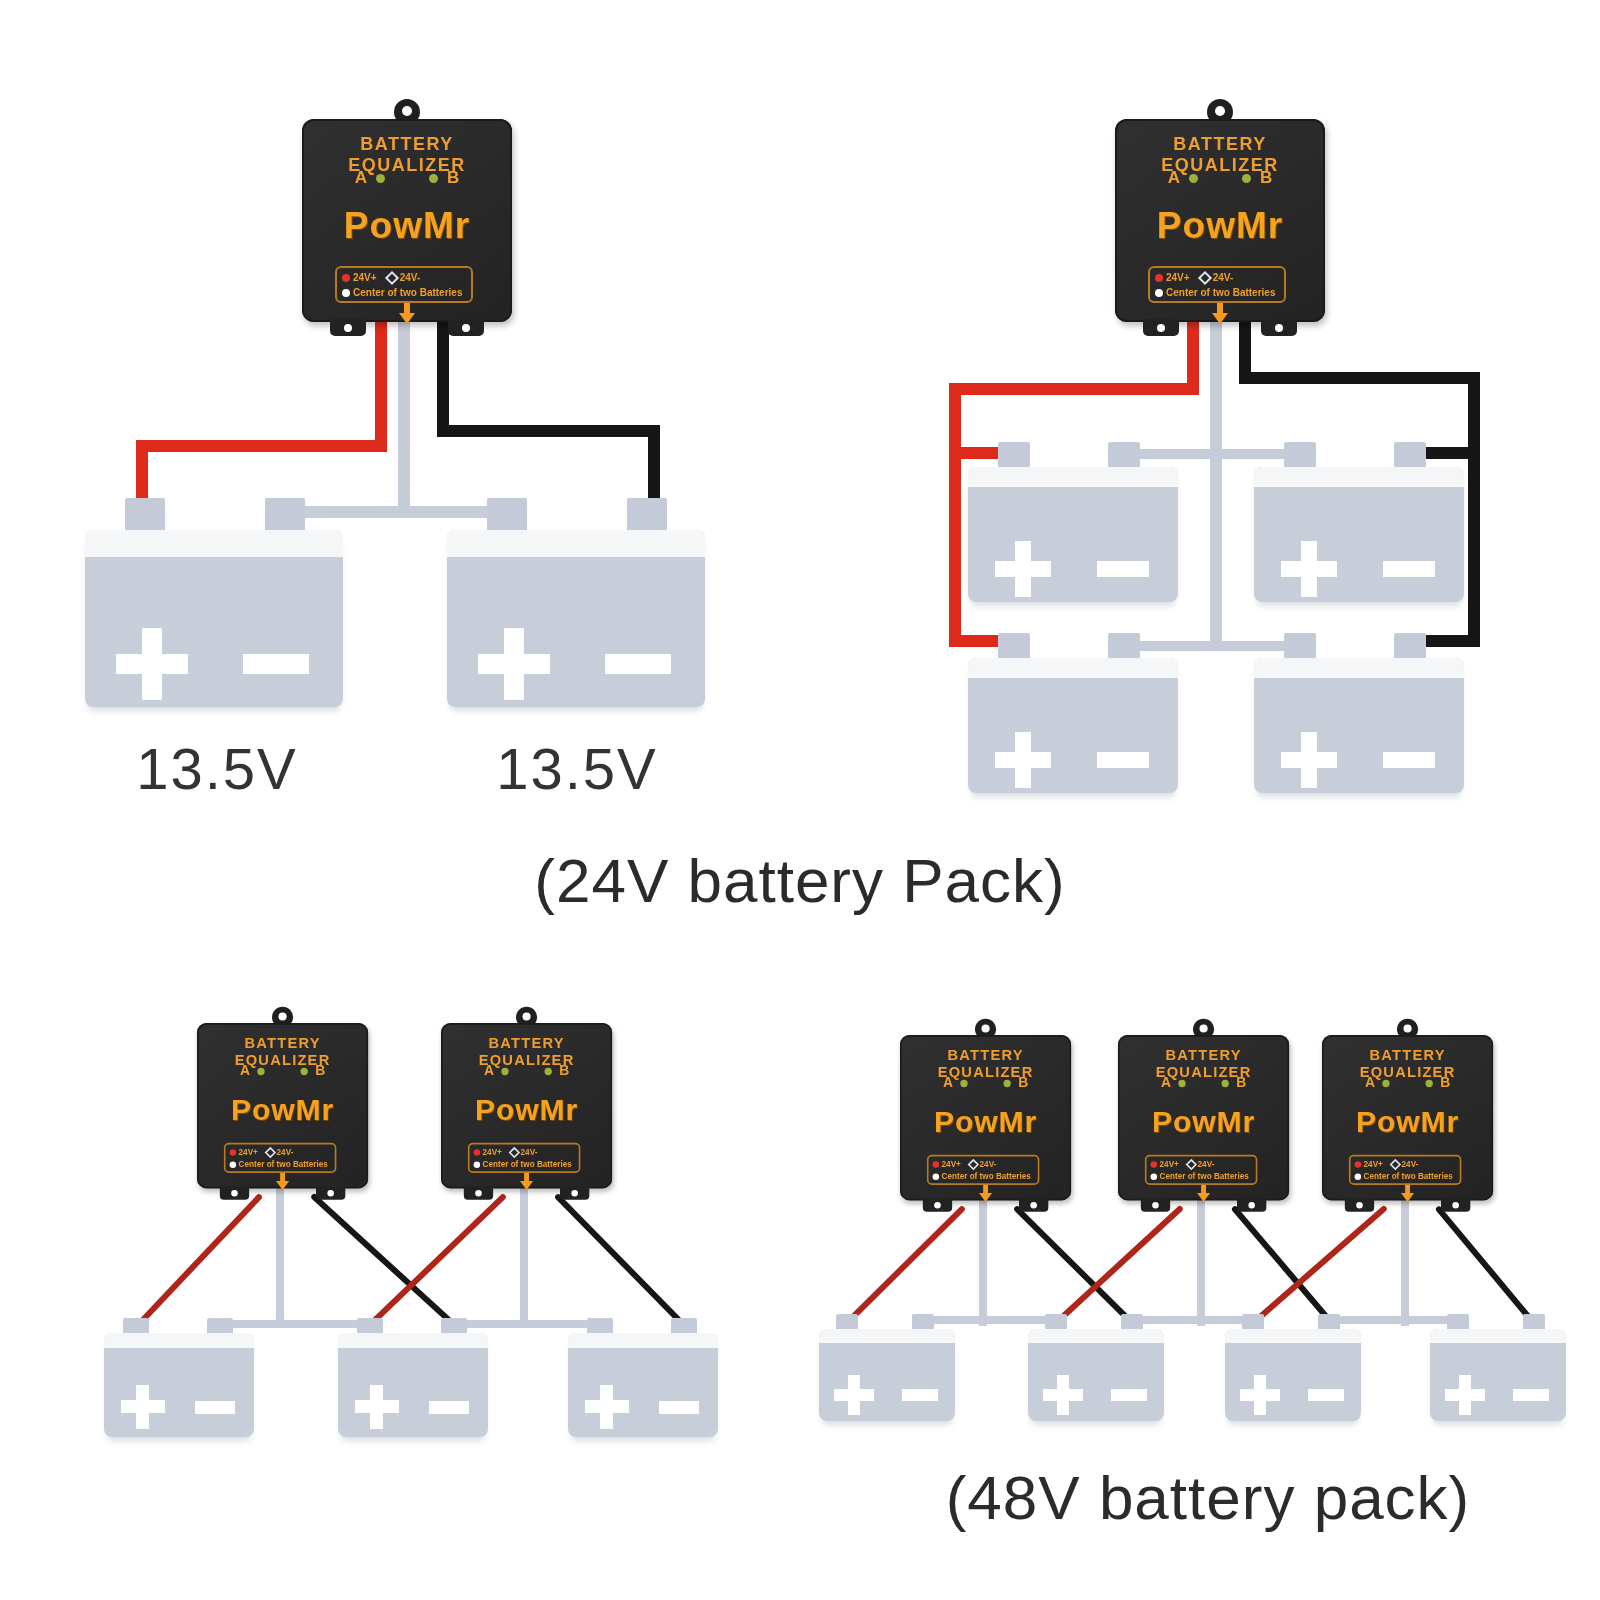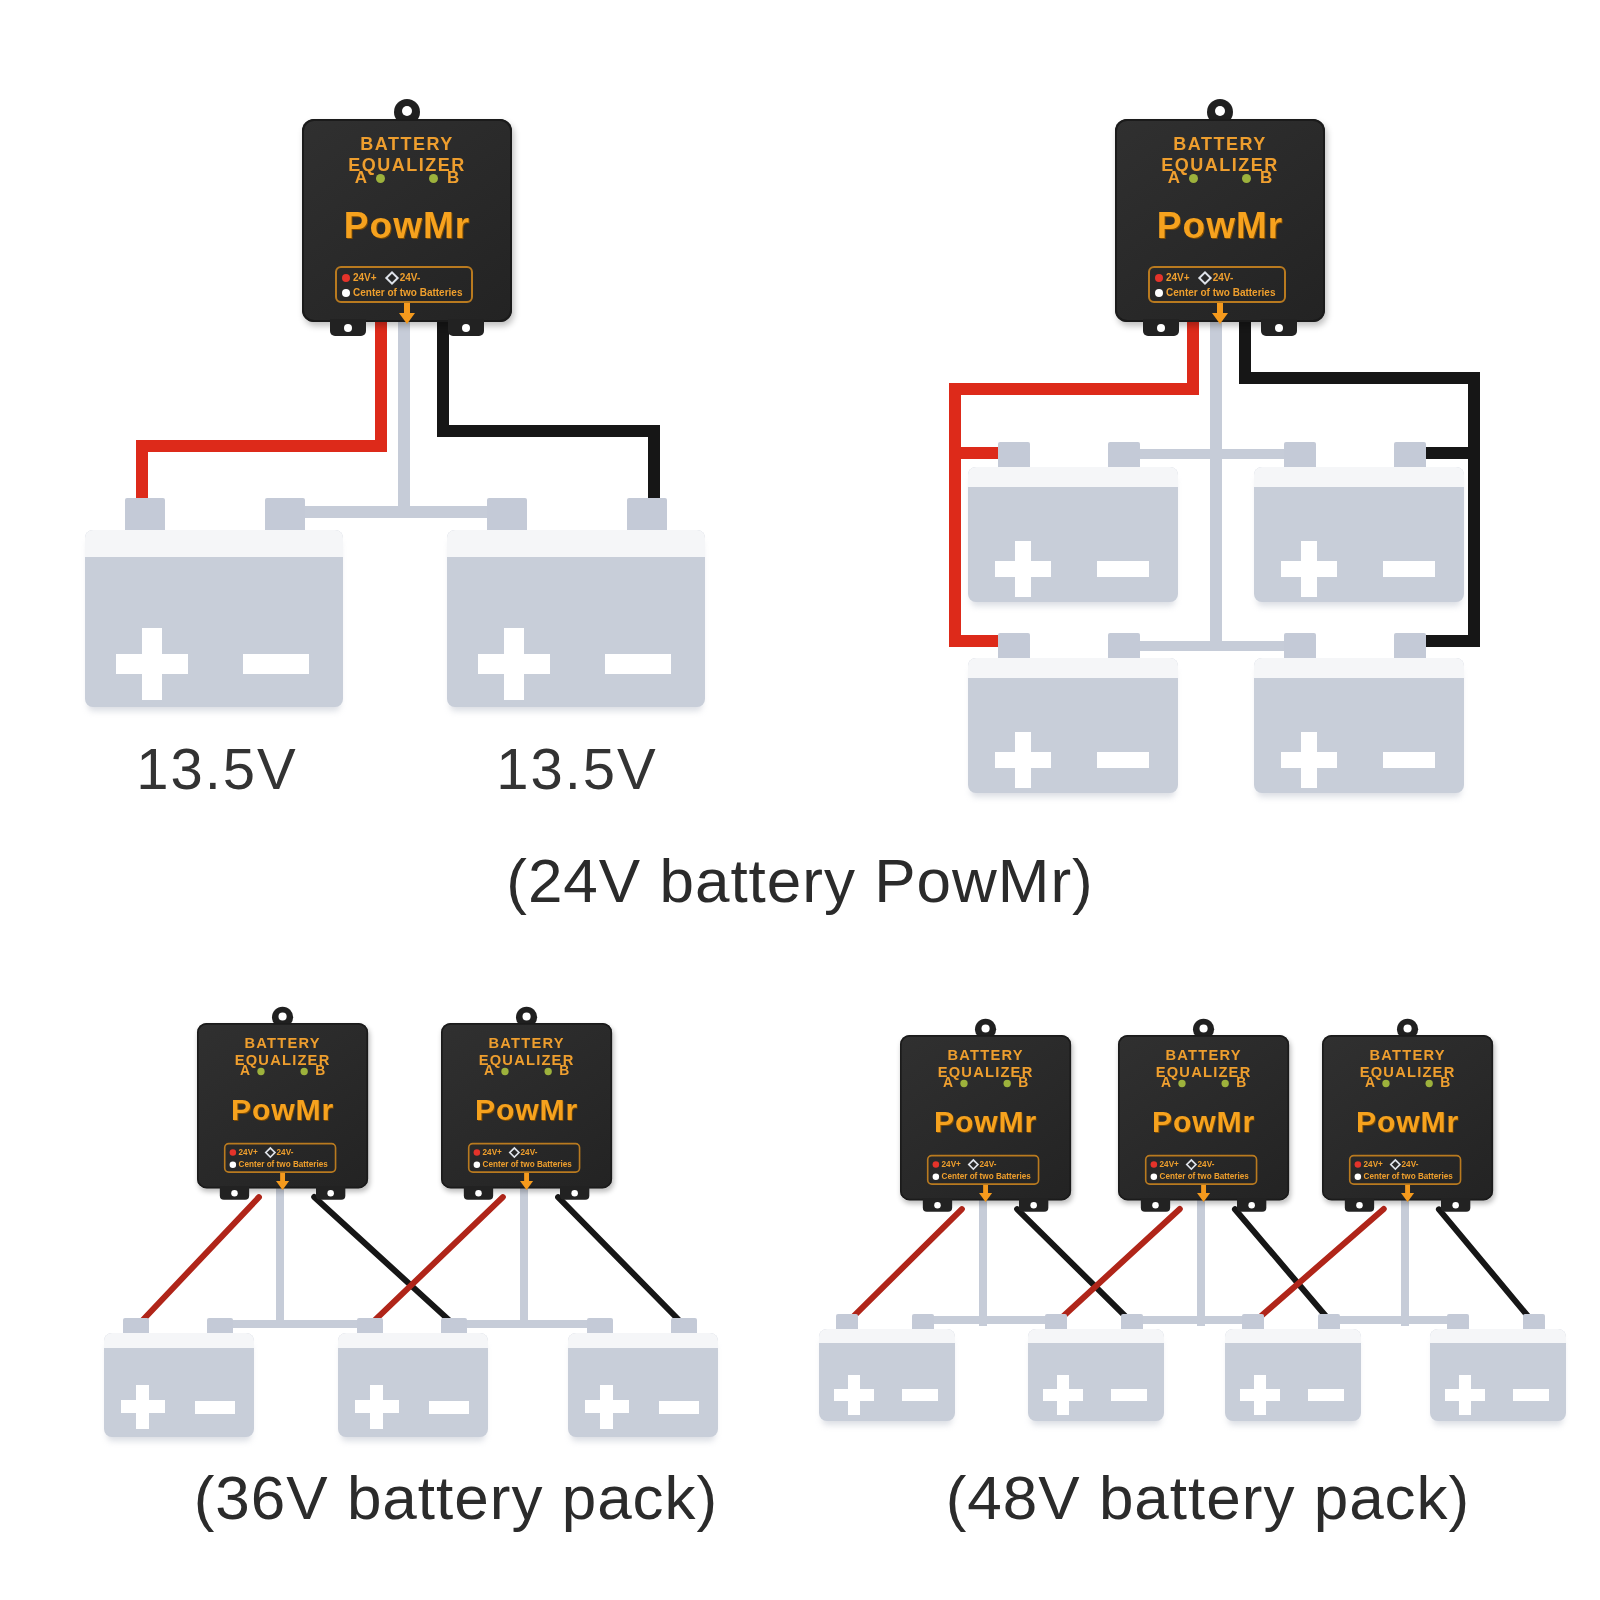--- a/index.html
+++ b/index.html
@@ -541,16 +541,15 @@
       </div>
       <div class="foot f1"></div>
       <div class="foot f2"></div>
     </div>
   </div>
 </div>
 
   <div class="volt-label" style="left:87px;top:735px;">13.5V</div>
   <div class="volt-label" style="left:447px;top:735px;">13.5V</div>
 
-  <div class="caption" style="left:400px;top:845px;">(24V battery PowMr)</div>
-  <div class="caption" style="left:56px;top:1462px;">(36V battery pack)</div>
+  <div class="caption" style="left:400px;top:845px;">(24V battery Pack)</div>
   <div class="caption" style="left:808px;top:1462px;">(48V battery pack)</div>
 </div>
 
 </body></html>

